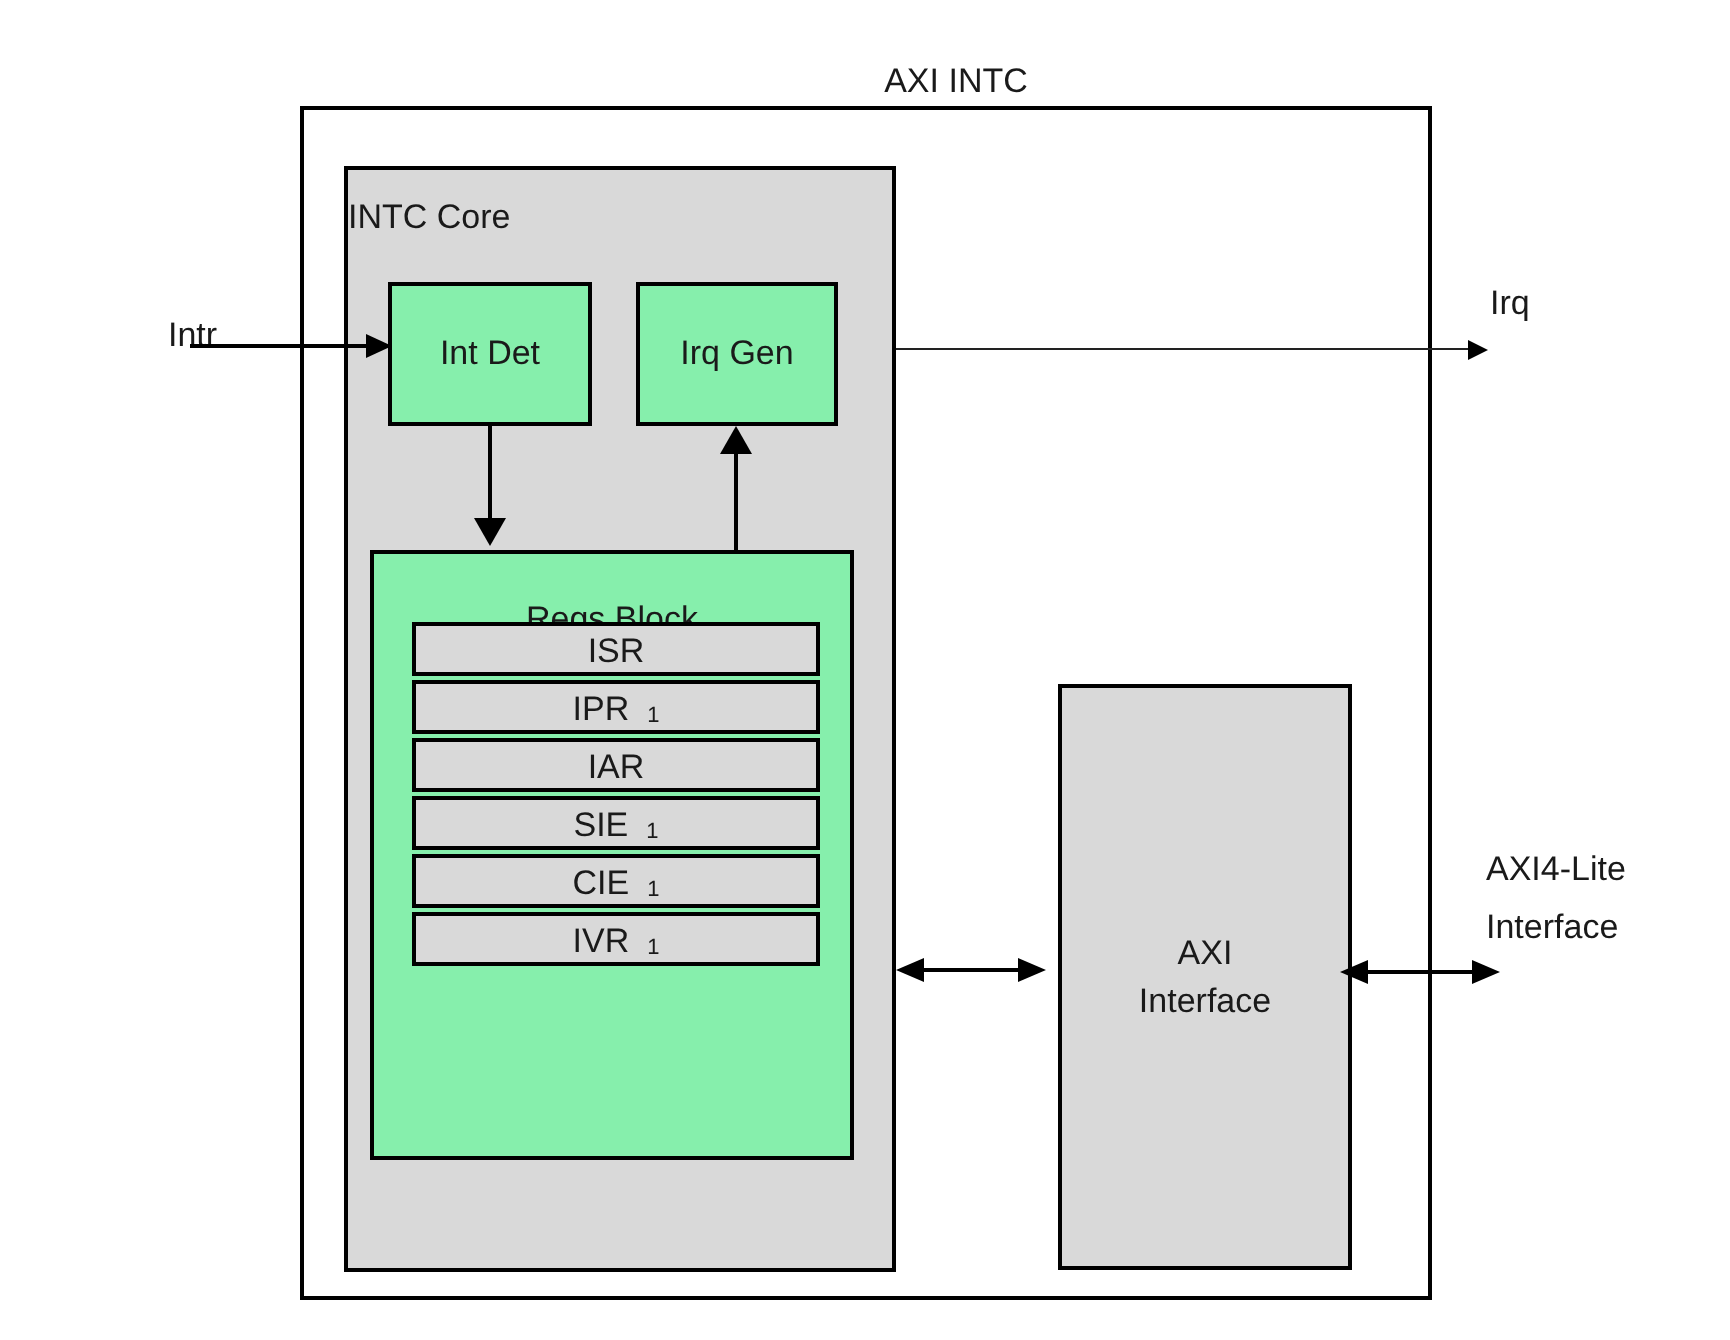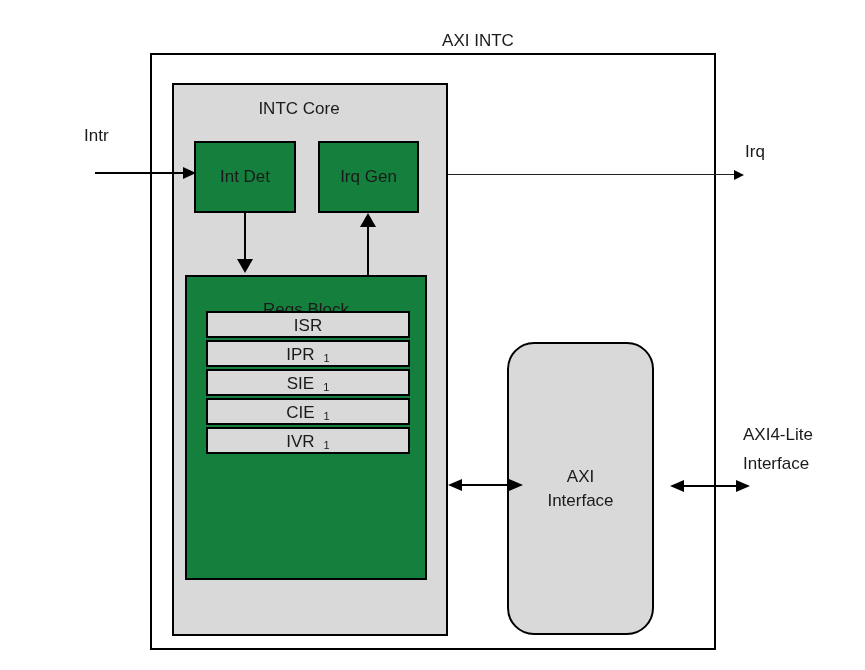--- a/index.html
+++ b/index.html
@@ -10,21 +10,21 @@
   }
   *{margin:0;padding:0;box-sizing:border-box;}
   html,body{background:var(--bg);}
   body{font-family:"Liberation Sans","DejaVu Sans",sans-serif;color:var(--text);}
   .canvas{
     position:relative;width:865px;height:670px;background:var(--bg);overflow:hidden;padding-left:20px;
   }
   .abs{position:absolute;}
   .box{position:absolute;border:2px solid var(--line);}
   .gray{background:var(--fill);}
-  .white{background:#15803d;}
+  .white{background:#86efac;}
   .lbl{font-size:17px;line-height:1.15;color:var(--text);white-space:nowrap;}
   .center-flex{display:flex;align-items:center;justify-content:center;}
   .hline{position:absolute;background:var(--line);}
   .vline{position:absolute;background:var(--line);}
   .tri{position:absolute;width:0;height:0;}
   .tri-right{border-top:6px solid transparent;border-bottom:6px solid transparent;border-left:13px solid var(--line);}
   .tri-right-sm{border-top:5px solid transparent;border-bottom:5px solid transparent;border-left:10px solid var(--line);}
   .tri-left{border-top:6px solid transparent;border-bottom:6px solid transparent;border-right:14px solid var(--line);}
   .tri-right-d{border-top:6px solid transparent;border-bottom:6px solid transparent;border-left:14px solid var(--line);}
   .tri-down{border-left:8px solid transparent;border-right:8px solid transparent;border-top:14px solid var(--line);}
@@ -43,21 +43,21 @@
 </head>
 <body>
 
 <div class="canvas">
 
   <div class="title-top lbl" style="left:378px;top:31px;width:200px;">AXI INTC</div>
 
   <div class="box" style="left:150px;top:53px;width:566px;height:597px;"></div>
 
   <div class="box gray" style="left:172px;top:83px;width:276px;height:553px;">
-    <div class="lbl" style="position:absolute;left:0;right:22px;top:14px;text-align:center;">INTC Core</div>
+    <div class="lbl" style="position:absolute;left:0;right:22px;top:14px;">INTC Core</div>
   </div>
 
   <div class="box white center-flex" style="left:194px;top:141px;width:102px;height:72px;">
     <span class="lbl">Int Det</span>
   </div>
 
   <div class="box white center-flex" style="left:318px;top:141px;width:101px;height:72px;">
     <span class="lbl">Irq Gen</span>
   </div>
 
@@ -65,42 +65,45 @@
     <div class="lbl" style="position:absolute;left:0;right:0;top:23px;text-align:center;">Regs Block</div>
     <div class="regs-list">
         <div class="reg-row">
           <span>ISR</span>
         </div>
         <div class="reg-row">
           <span>IPR</span>
           <sup class="reg-sup">1</sup>
         </div>
         <div class="reg-row">
+          <span>IAR</span>
+        </div>
+        <div class="reg-row">
           <span>SIE</span>
           <sup class="reg-sup">1</sup>
         </div>
         <div class="reg-row">
           <span>CIE</span>
           <sup class="reg-sup">1</sup>
         </div>
         <div class="reg-row">
           <span>IVR</span>
           <sup class="reg-sup">1</sup>
         </div>
       </div>
   </div>
 
-  <div class="box gray center-flex" style="left:507px;top:342px;width:147px;height:293px;border-radius:27px;">
+  <div class="box gray center-flex" style="left:529px;top:342px;width:147px;height:293px;">
     <div class="two-line">
       <div>AXI</div>
       <div>Interface</div>
     </div>
   </div>
 
-  <div class="lbl abs" style="left:84px;top:126px;">Intr</div>
+  <div class="lbl abs" style="left:84px;top:158px;">Intr</div>
   <div class="hline" style="left:95px;top:172px;width:90px;height:2px;"></div>
   <div class="tri tri-right" style="left:183px;top:167px;"></div>
 
   <div class="lbl abs" style="left:729px;top:142px;margin-left:16px;">Irq</div>
   <div class="hline thin" style="left:448px;top:174px;width:287px;"></div>
   <div class="tri tri-right-sm" style="left:734px;top:170px;"></div>
 
   <div class="vline" style="left:244px;top:213px;width:2px;height:47px;"></div>
   <div class="tri tri-down" style="left:237px;top:259px;"></div>
 

